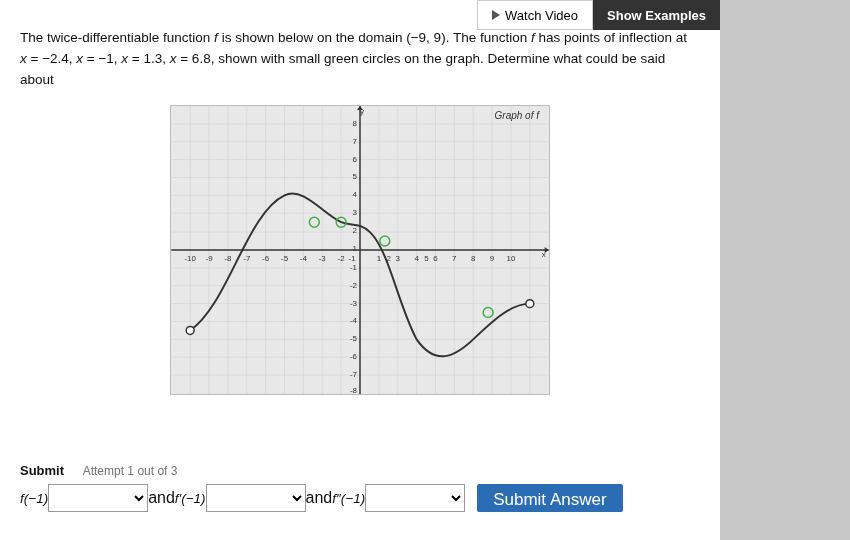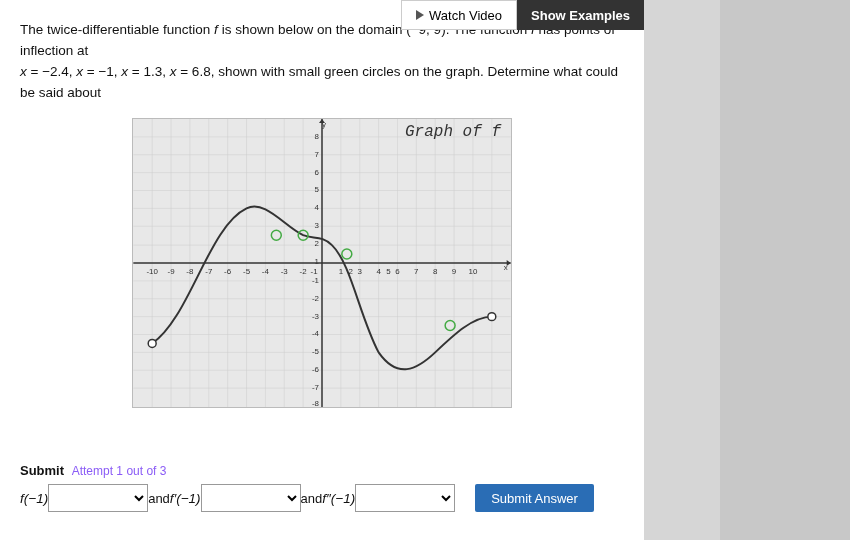--- a/index.html
+++ b/index.html
@@ -38,24 +38,24 @@
       padding: 5px 14px;
       font-size: 13px;
       cursor: pointer;
       height: 30px;
       font-weight: bold;
     }
     .main-content {
       position: absolute;
       top: 0;
       left: 0;
-      width: 644px;
+      width: 720px;
       height: 540px;
       background: white;
-      padding: 20px 20px;
+      padding: 28px 20px;
     }
     .problem-text {
       font-size: 13.5px;
       line-height: 1.55;
       color: #111;
       margin-bottom: 14px;
     }
     .graph-area {
       display: flex;
       justify-content: center;
@@ -66,46 +66,45 @@
       position: relative;
       width: 380px;
       height: 290px;
       background: #e8e8e8;
       border: 1px solid #bbb;
     }
     .graph-label {
       position: absolute;
       top: 4px;
       right: 10px;
-      font-size: 16px;
+      font-size: 10px;
       font-style: italic;
       color: #333;
-      font-family: Liberation Mono, monospace;
     }
     .graph-svg {
       width: 100%;
       height: 100%;
     }
     .answer-section {
       position: absolute;
       bottom: 28px;
       left: 20px;
       width: 680px;
     }
     .answer-label {
       font-size: 13px;
       font-weight: bold;
       margin-bottom: 6px;
       color: #111;
     }
     .attempt-text {
       font-size: 12px;
       font-weight: normal;
-      color: #8b5cf6;
-      margin-left: 4px;
+      color: #737373;
+      margin-left: 15px;
     }
     .answer-row {
       display: flex;
       align-items: center;
       gap: 0;
       flex-wrap: wrap;
     }
     .func-label {
       font-size: 13.5px;
       color: #111;
@@ -114,33 +113,33 @@
     .answer-select {
       width: 100px;
       height: 28px;
       border: 1px solid #999;
       background: white;
       font-size: 13px;
       padding: 2px 4px;
       cursor: pointer;
     }
     .and-text {
-      font-size: 13px;
+      font-size: 16px;
       color: #111;
     }
     .submit-btn {
       background: #2a6db5;
       color: white;
       border: none;
       padding: 6px 16px;
-      font-size: 13px;
+      font-size: 17px;
       cursor: pointer;
       border-radius: 2px;
       height: 28px;
-      margin-left: 20px;
+      margin-left: 12px;
     }
     .right-panel {
       position: absolute;
       top: 0;
       right: 0;
       width: 130px;
       height: 540px;
       background: #c8c8c8;
     }
   </style>

